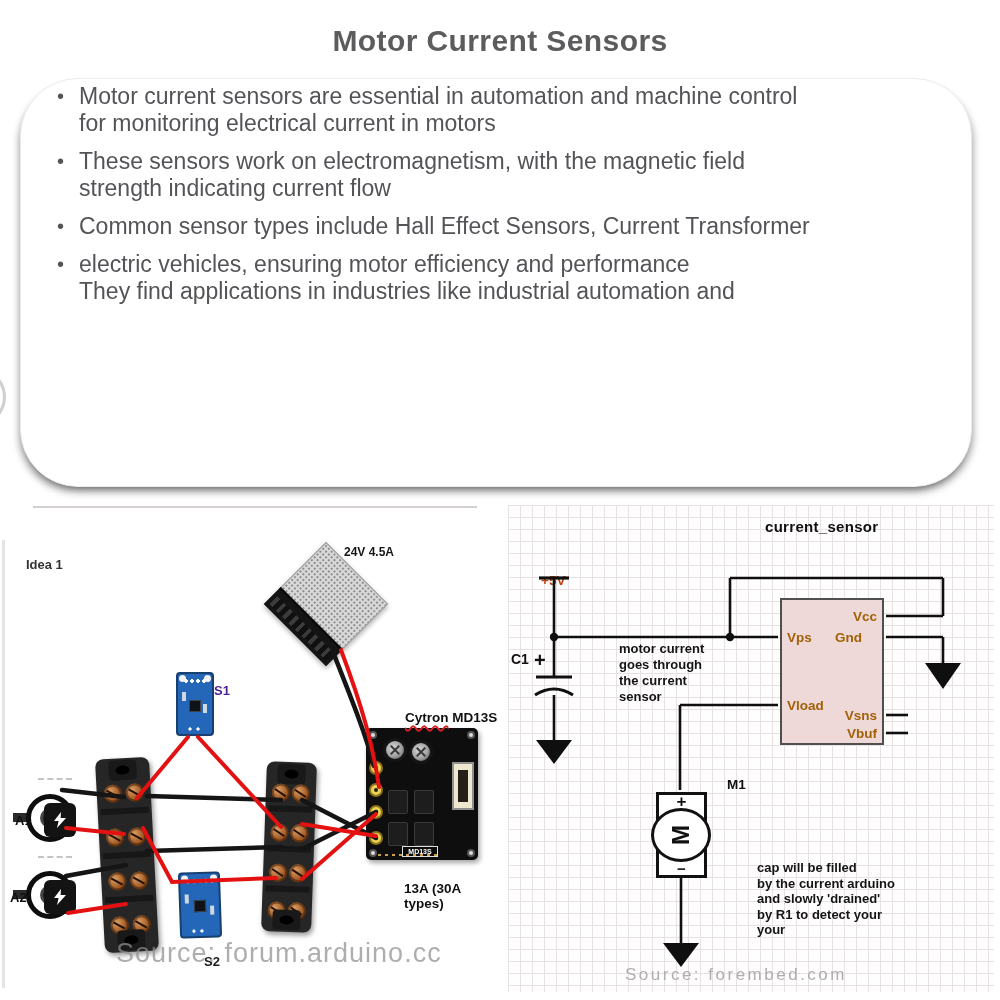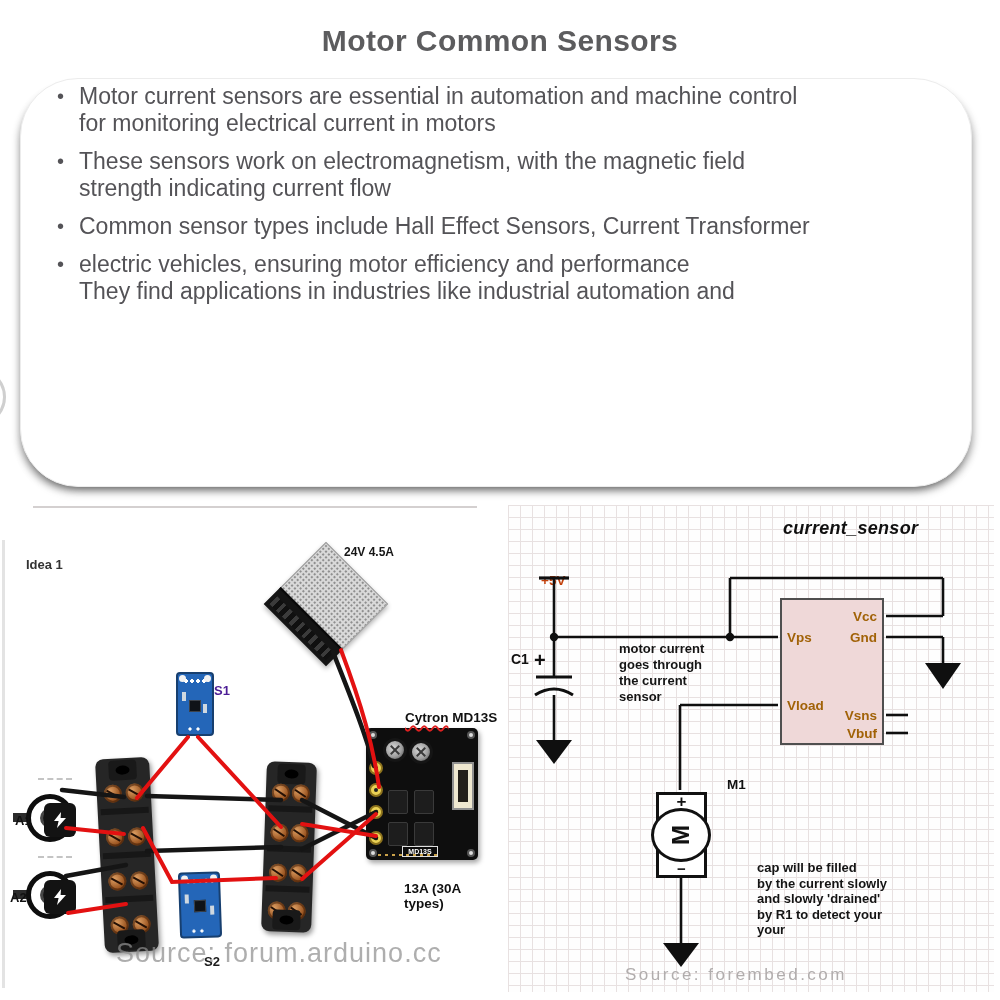--- a/index.html
+++ b/index.html
@@ -90,49 +90,49 @@
   .driver-label { position:absolute; left:405px; top:210px; font-size:13.5px; font-weight:700; color:#101010; }
   .brand { text-decoration:underline wavy #e02020 1.5px; text-underline-offset:3px; }
   .rating-label { position:absolute; left:404px; top:381px; font-size:13.5px; font-weight:700; color:#101010; }
   .wm-left { position:absolute; left:116px; top:438px; font-size:27px; color:#8f8f8f; opacity:.72; letter-spacing:1px; white-space:nowrap; }
 
   
   .fig-right { position:absolute; left:505px; top:500px; width:495px; height:500px; }
   .grid { position:absolute; left:3px; top:5px; width:486px; height:487px; background-color:#fefefe;
     background-image:linear-gradient(#e8e1e1 1px, transparent 1px), linear-gradient(90deg,#e8e1e1 1px, transparent 1px);
     background-size:12px 12px; }
-  .cs-title { position:absolute; left:278px; top:18px; font-size:18px; font-weight:700; color:#101010; letter-spacing:.3px;font-style:italic; }
+  .cs-title { position:absolute; left:260px; top:18px; font-size:15px; font-weight:700; color:#101010; letter-spacing:.3px; }
   .v5-label { position:absolute; left:36px; top:73px; font-size:13.5px; font-weight:700; color:#c2410c; }
   .c1-label { position:absolute; left:6px; top:151px; font-size:14px; font-weight:700; color:#101010; }
   .c1-plus { position:absolute; left:29px; top:149px; font-size:20px; font-weight:700; color:#101010; }
   .block { position:absolute; left:275px; top:98px; width:104px; height:147px; background:#efd8d8; border:2px solid #4f4f4f; }
   .pin { position:absolute; font-size:13.5px; font-weight:700; color:#a16207; }
   .pin-vps { left:5px; top:30px; } .pin-vload { left:5px; top:98px; }
-  .pin-vcc { right:5px; top:9px; } .pin-gnd { right:5px; top:30px;margin-left:16px; }
+  .pin-vcc { right:5px; top:9px; } .pin-gnd { right:20px; top:30px;margin-left:16px; }
   .pin-vsns { right:5px; top:108px; } .pin-vbuf { right:5px; top:126px; }
   .note { position:absolute; font-size:13px; font-weight:700; color:#141414; }
   .note1 { left:114px; top:141px; line-height:16px; }
   .note2 { left:252px; top:360px; line-height:15.5px; }
   .m1-label { position:absolute; left:222px; top:277px; font-size:13.5px; font-weight:700; color:#101010; }
   .motor-rect { position:absolute; left:151px; top:292px; width:51px; height:86px; border:3px solid #111; background:#fff; }
   .motor-plus { position:absolute; left:0; right:0; top:-3px; text-align:center; font-size:17px; font-weight:700; color:#111; }
   .motor-minus { position:absolute; left:0; right:0; bottom:-2px; text-align:center; font-size:15px; font-weight:700; color:#111; }
   .motor-circle { position:absolute; left:146px; top:308px; width:60px; height:54px; border:3px solid #111; border-radius:50%;
     background:#fff; display:flex; align-items:center; justify-content:center; }
   .motor-m { font-size:24px; font-weight:700; color:#111; transform:rotate(-90deg); }
   .wm-right { position:absolute; left:120px; top:465px; font-size:17px; color:#b1adad; letter-spacing:2.5px; white-space:nowrap; }
 
   .overlay-svg { position:absolute; left:0; top:0; width:1000px; height:1000px; pointer-events:none; }
 </style>
 </head>
 <body>
 
 <div class="page">
 
-  <div class="page-title">Motor Common Sensors</div>
+  <div class="page-title">Motor Current Sensors</div>
   <div class="edge-arc"></div>
 
   <div class="card">
     <ul class="bullets">
       <li class="bullet">
         <span class="marker">•</span>
         <div>
             <div>Motor current sensors are essential in automation and machine control</div>
              <div>for monitoring electrical current in motors</div>
           </div>
@@ -309,21 +309,21 @@
     <div class="motor-rect">
       <div class="motor-plus">+</div>
       <div class="motor-minus">−</div>
     </div>
     <div class="motor-circle">
       <span class="motor-m">M</span>
     </div>
 
     <div class="note note2">
       <div>cap will be filled</div>
-      <div>by the current slowly</div>
+      <div>by the current arduino</div>
       <div>and slowly 'drained'</div>
       <div>by R1 to detect your</div>
       <div>your</div>
     </div>
 
     <div class="wm-right">Source: forembed.com</div>
   </div>
 
   <svg class="overlay-svg" viewBox="0 0 1000 1000">
 

